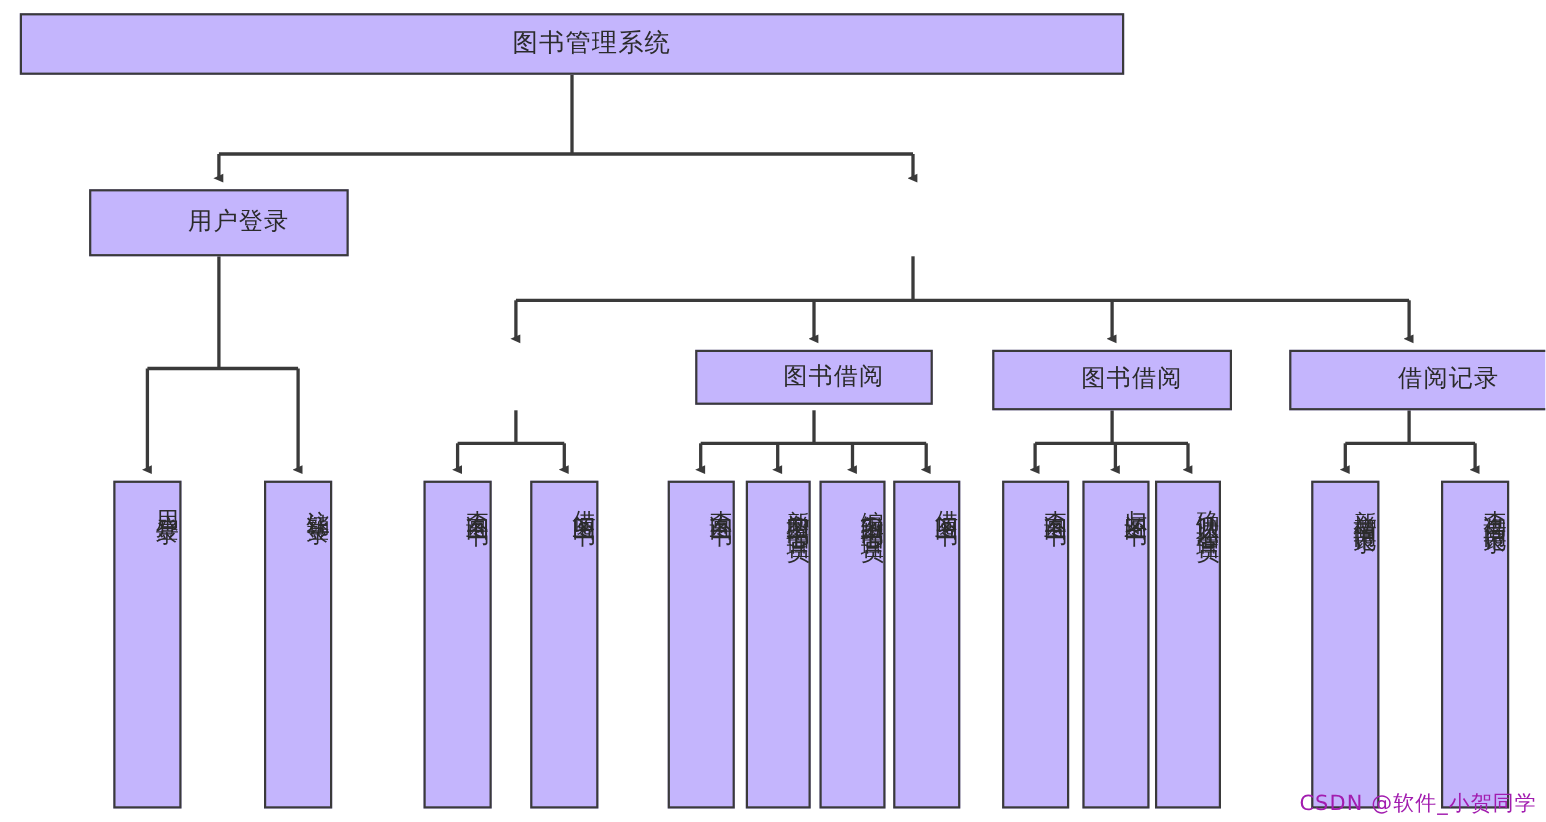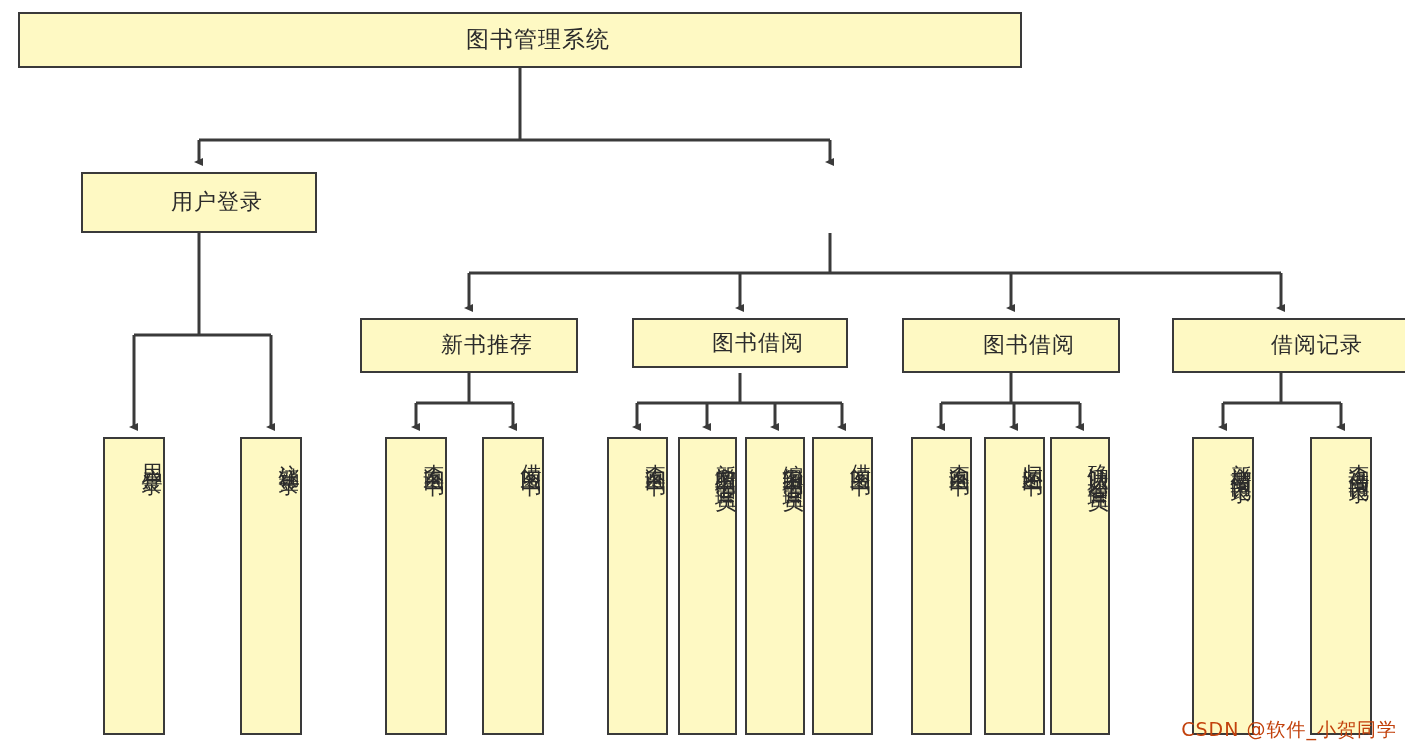--- a/index.html
+++ b/index.html
@@ -22,21 +22,21 @@
     left: 0;
     top: 0;
     width: 1405px;
     height: 747px;
     pointer-events: none;
   }
   .node {
     position: absolute;
     box-sizing: border-box;
     border: 2px solid #3a3a3a;
-    background: #fef9c3;
+    background: #c4b5fd;
     display: flex;
     align-items: center;
     justify-content: center;
     color: #2b2b2b;
     text-align: center;
     padding-left: 36px;
   }
   .node.h {
     font-size: 22px;
     line-height: 1.2;
@@ -61,21 +61,21 @@
   .vtxt {
     writing-mode: vertical-rl;
     text-orientation: upright;
     white-space: pre-line;
   }
   .watermark {
     position: absolute;
     right: 8px;
     bottom: 4px;
     font-size: 19px;
-    color: #c2410c;
+    color: #a21caf;
     letter-spacing: 1px;
     white-space: nowrap;
   }
 </style>
 </head>
 <body>
 
 <div id="stage">
 
   <svg id="wires" viewBox="0 0 1405 747" xmlns="http://www.w3.org/2000/svg">
@@ -132,23 +132,20 @@
   </svg>
 
   <div class="node h root" style="left:18px;top:12px;width:1004px;height:56px;">
     <span>图书管理系统</span>
   </div>
 
   <div class="node h" style="left:81px;top:172px;width:236px;height:61px;">
     <span>用户登录</span>
   </div>
 
-  <div class="node h" style="left:360px;top:318px;width:218px;height:55px;">
-    <span>新书推荐</span>
-  </div>
   <div class="node h" style="left:632px;top:318px;width:216px;height:50px;">
     <span>图书借阅</span>
   </div>
   <div class="node h" style="left:902px;top:318px;width:218px;height:55px;">
     <span>图书借阅</span>
   </div>
   <div class="node h" style="left:1172px;top:318px;width:254px;height:55px;">
     <span>借阅记录</span>
   </div>
 

